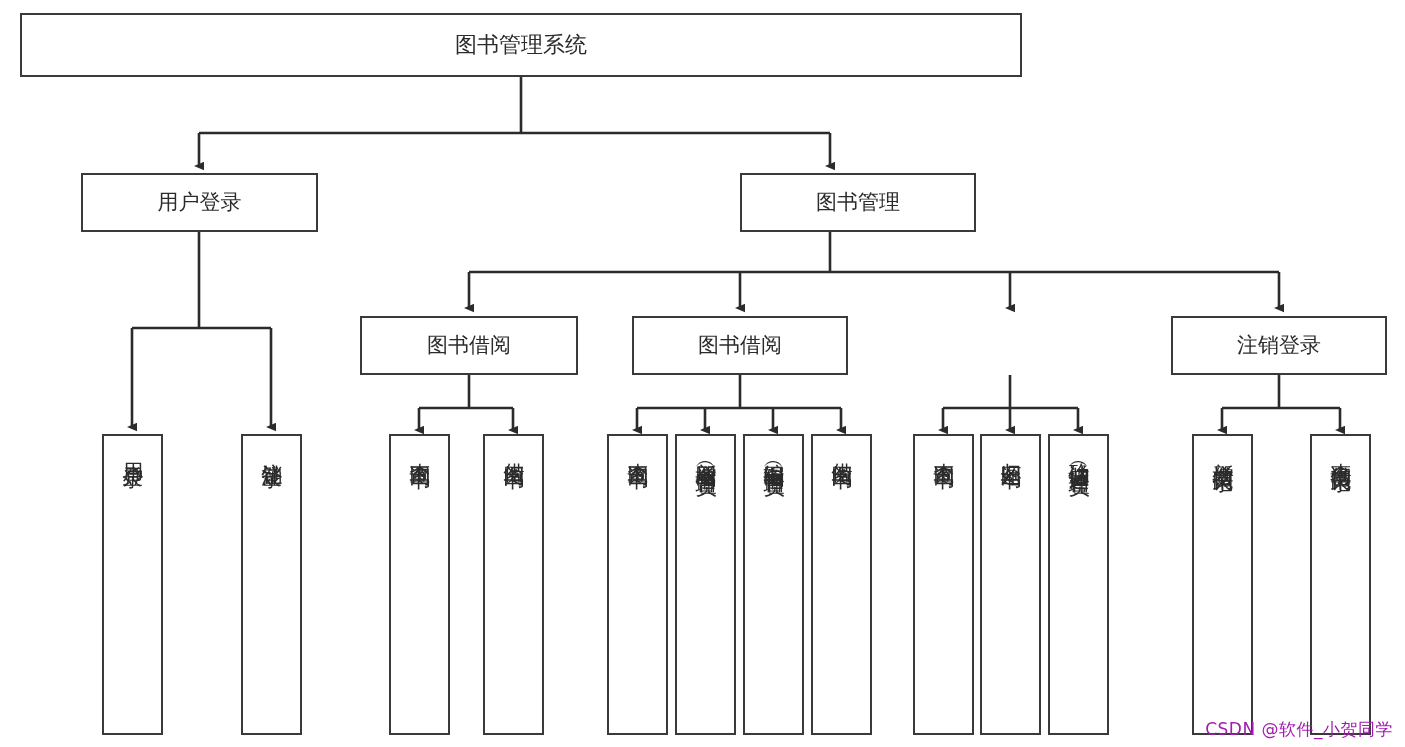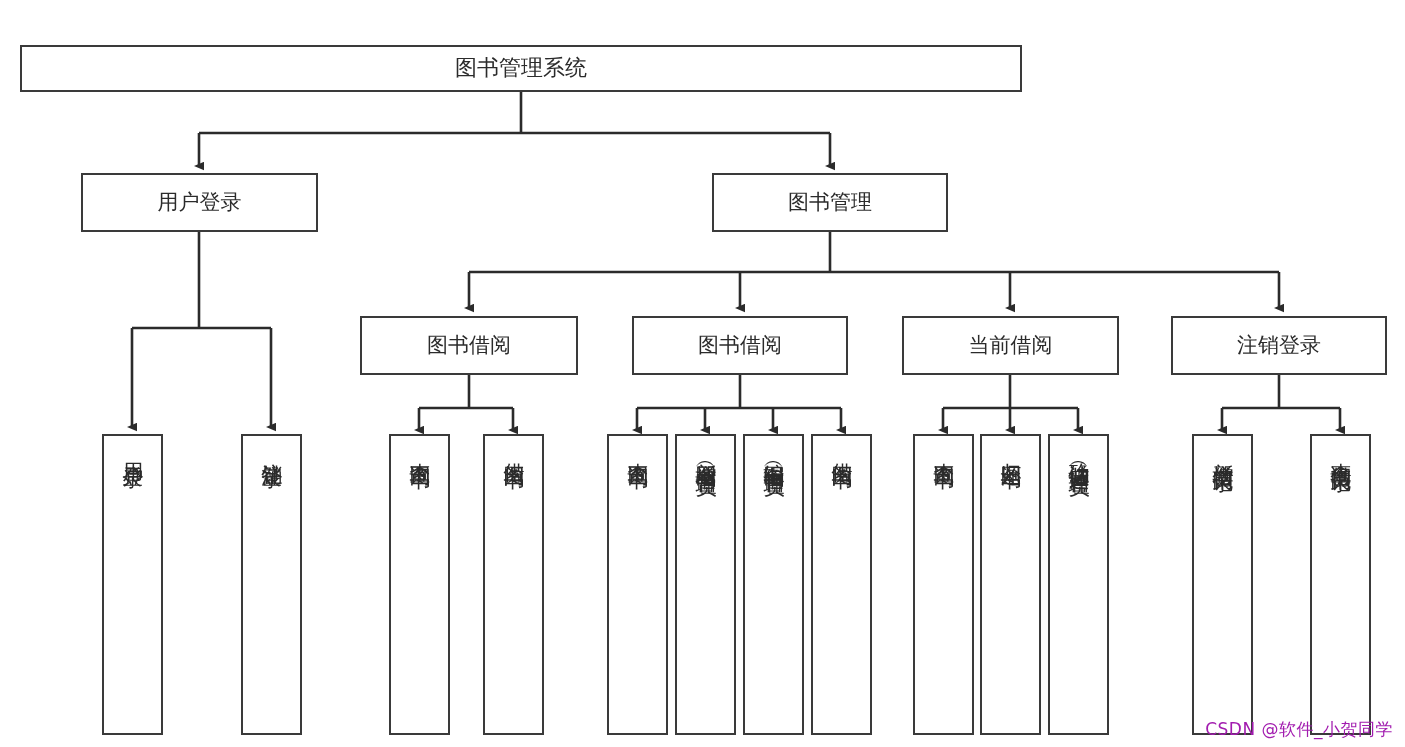--- a/index.html
+++ b/index.html
@@ -129,43 +129,40 @@
       <path d="M 1010 408 L 1010 430" marker-end="url(#arrow)"></path>
       <path d="M 1078 408 L 1078 430" marker-end="url(#arrow)"></path>
 
       <path d="M 1279 375 L 1279 408"></path>
       <path d="M 1222 408 L 1340 408"></path>
       <path d="M 1222 408 L 1222 430" marker-end="url(#arrow)"></path>
       <path d="M 1340 408 L 1340 430" marker-end="url(#arrow)"></path>
     </g>
   </svg>
 
-  <div class="node root horiz" style="left:20px; top:13px; width:1002px; height:47px;margin-top:32px;">
+  <div class="node root horiz" style="left:20px; top:13px; width:1002px; height:64px;">
     <span class="node-label">图书管理系统</span>
   </div>
 
   <div class="node horiz" style="left:81px; top:173px; width:237px; height:59px;">
     <span class="node-label">用户登录</span>
   </div>
 
-  <div class="node horiz" style="left:712px; top:173px; width:236px; height:59px;font-family:Liberation Serif, serif;">
+  <div class="node horiz" style="left:740px; top:173px; width:236px; height:59px;font-family:Liberation Serif, serif;">
     <span class="node-label">图书管理</span>
   </div>
 
   <div class="node horiz" style="left:360px; top:316px; width:218px; height:59px;">
     <span class="node-label">图书借阅</span>
   </div>
 
   <div class="node horiz" style="left:632px; top:316px; width:216px; height:59px;">
     <span class="node-label">图书借阅</span>
   </div>
 
-  <div class="node horiz" style="left:902px; top:316px; width:217px; height:59px;">
-    <span class="node-label">当前借阅</span>
-  </div>
 
   <div class="node horiz" style="left:1171px; top:316px; width:216px; height:59px;">
     <span class="node-label">注销登录</span>
   </div>
 
   <div class="node leaf" style="left:102px; top:434px; width:61px; height:301px;">
     <span class="node-label">用户登录</span>
   </div>
 
   <div class="node leaf" style="left:241px; top:434px; width:61px; height:301px;">

